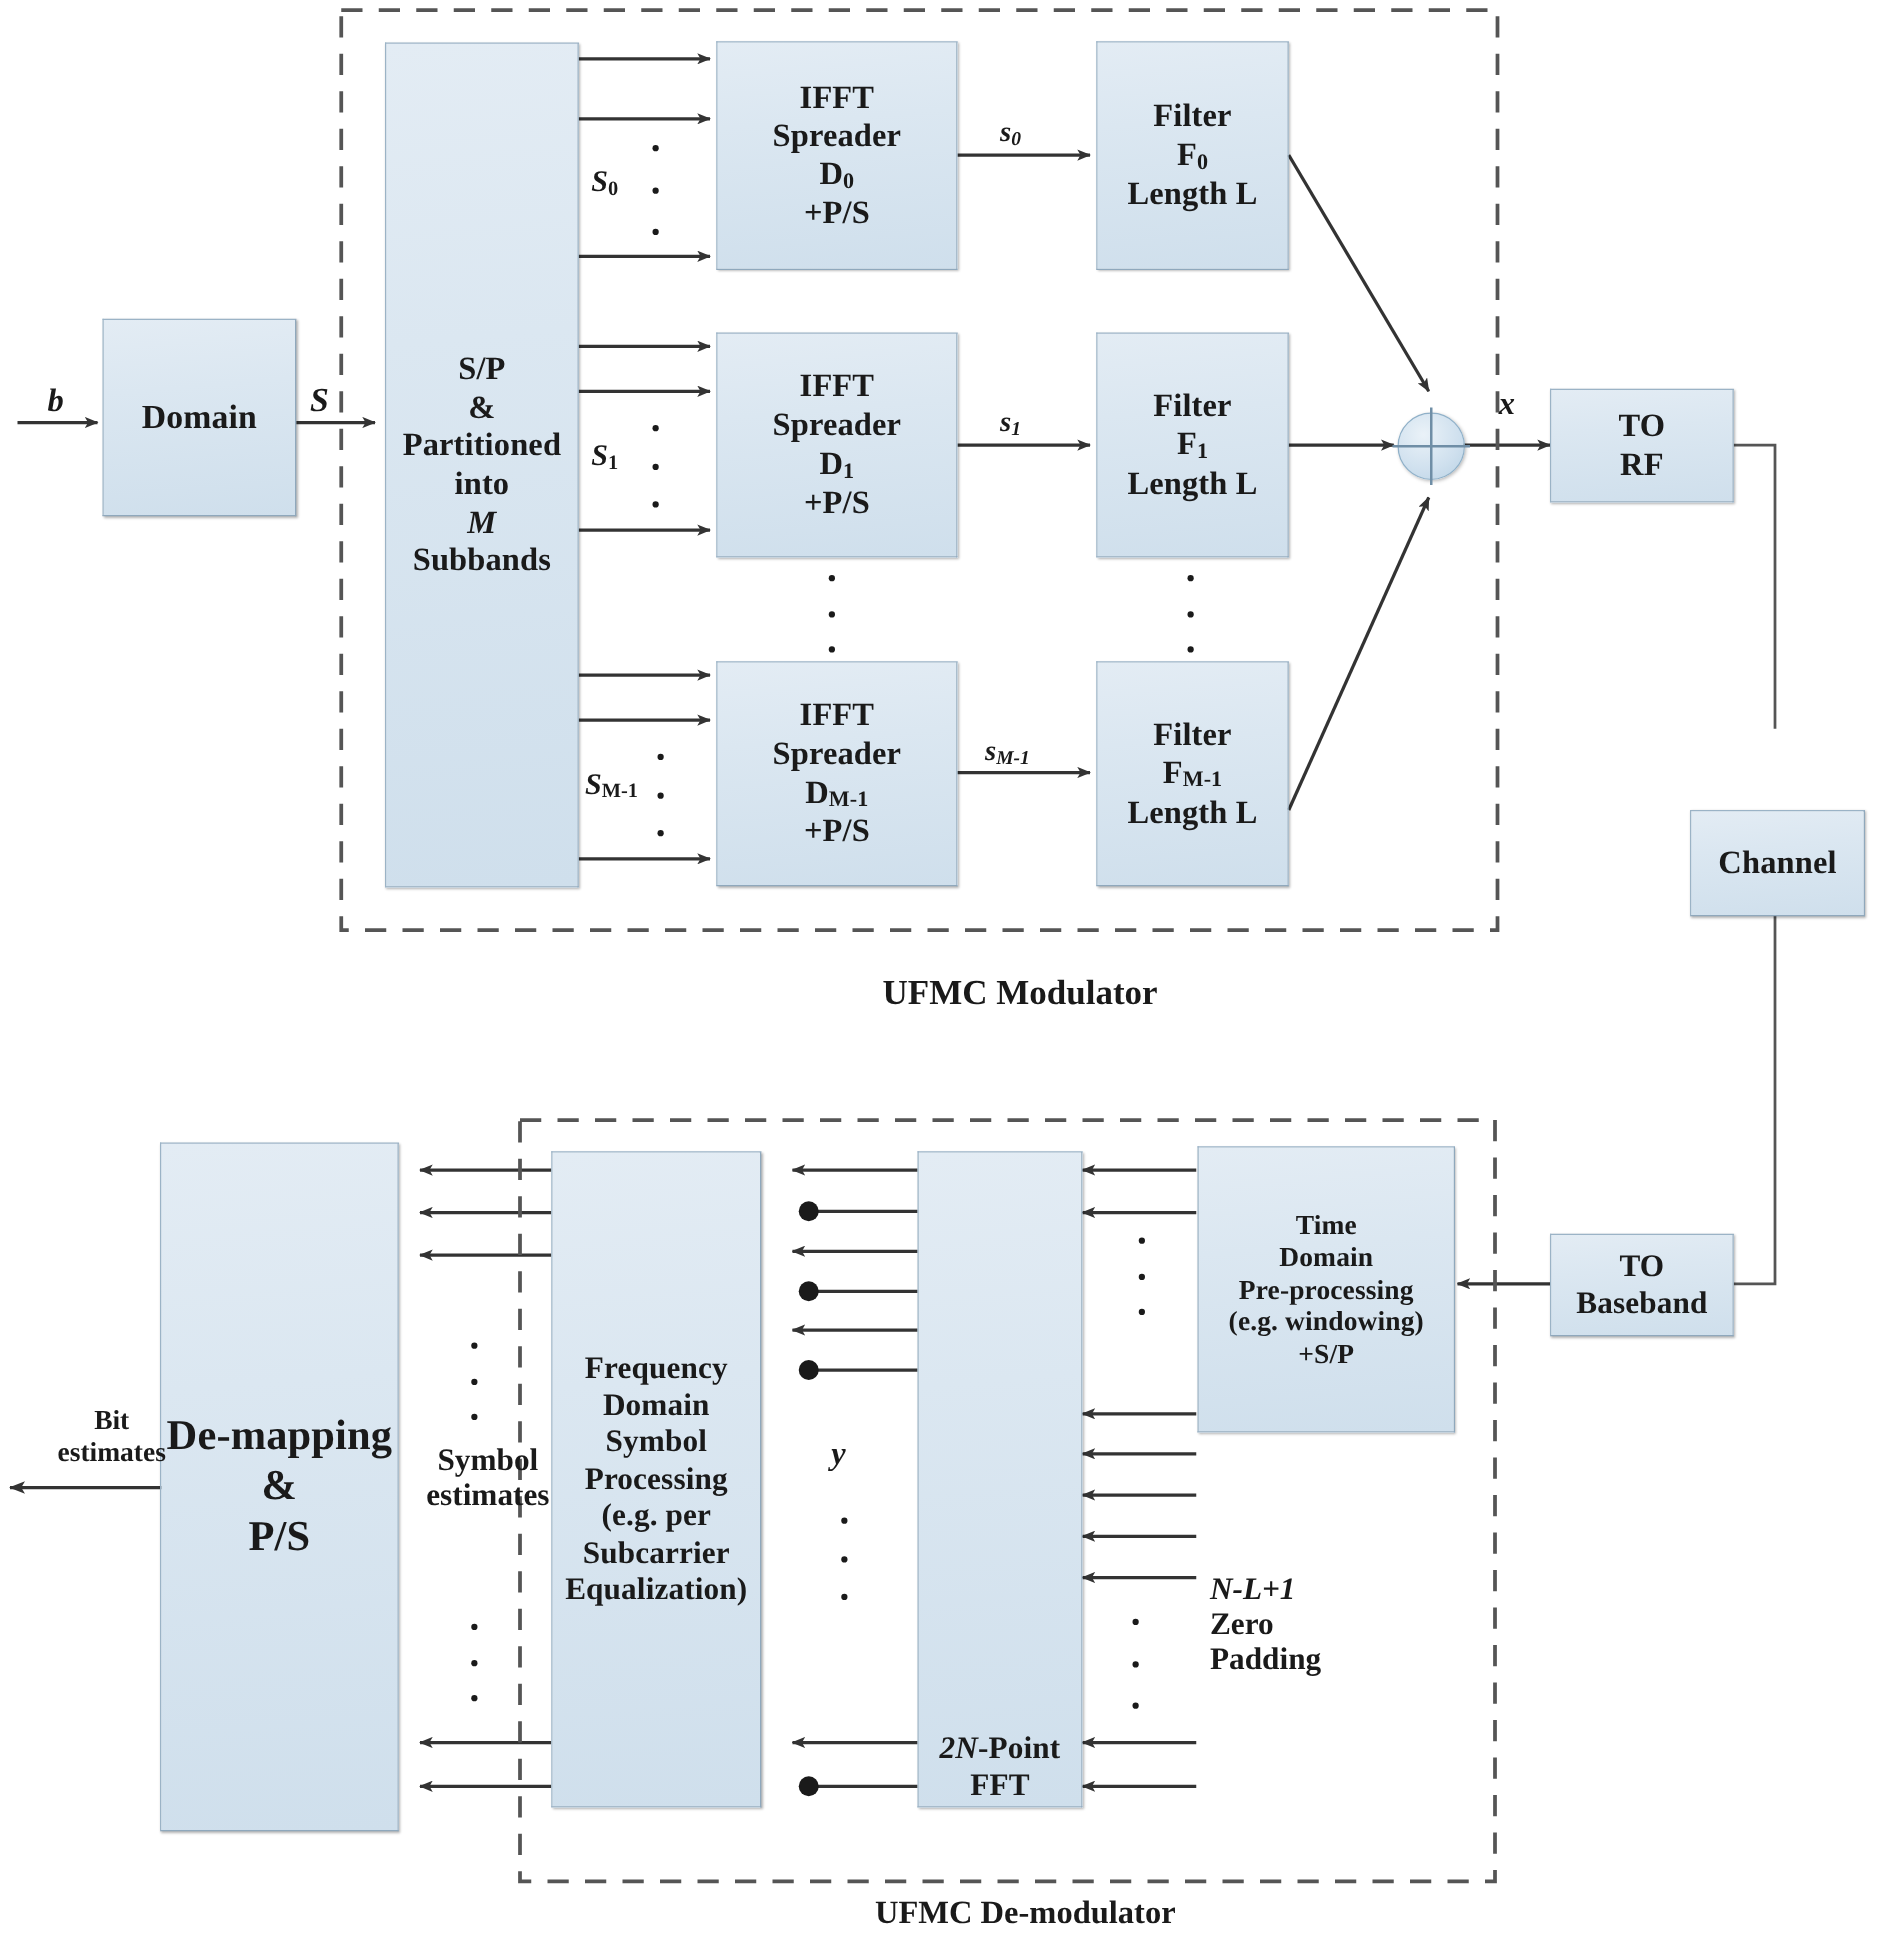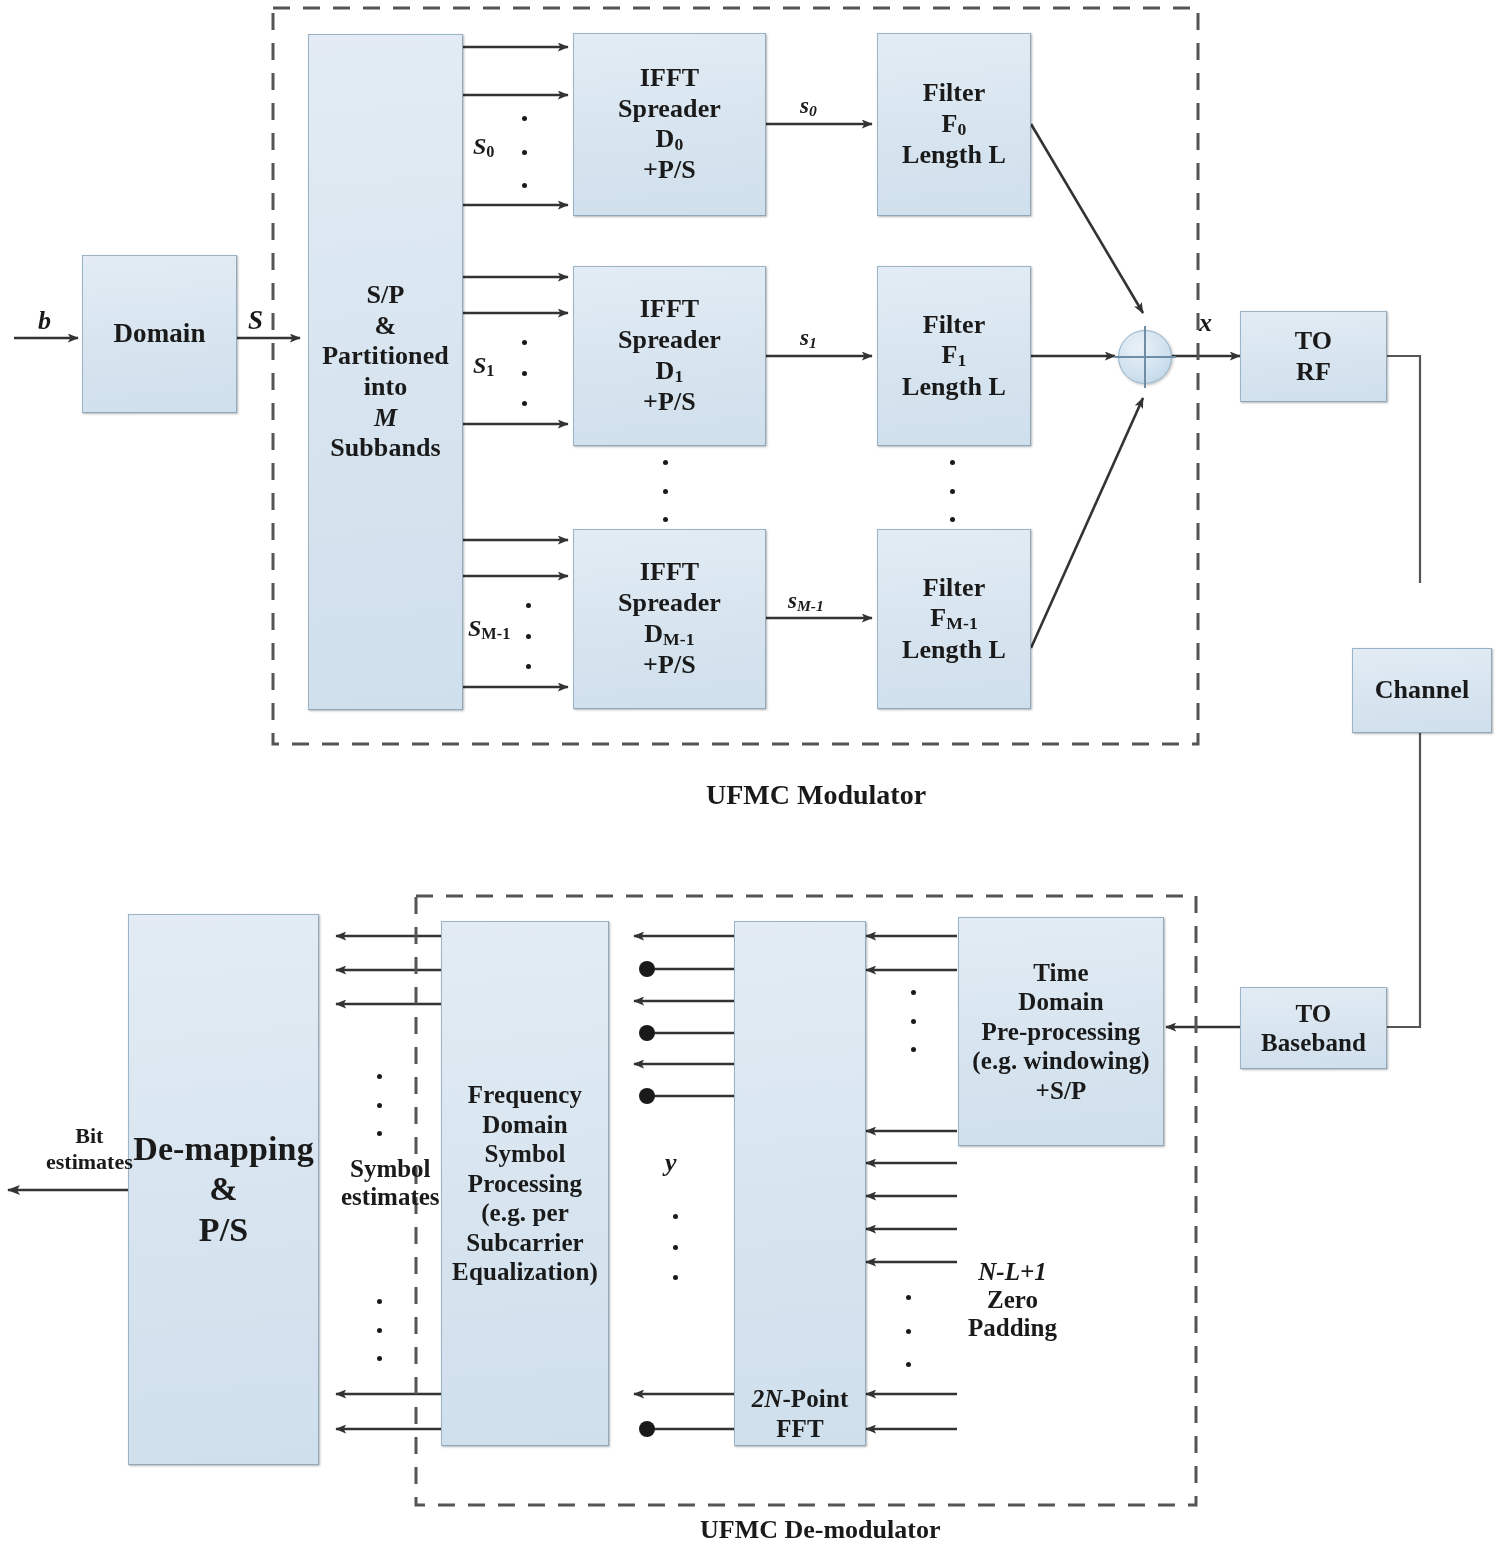--- a/index.html
+++ b/index.html
@@ -256,37 +256,37 @@
     <span class="t">Channel</span>
   </div>
 
   <div class="blk" style="left:1240px;top:987px;width:147px;height:82px;font-size:25px;">
     <span class="t">
       <span>TO</span><br>
       <span>Baseband</span>
     </span>
   </div>
 
-  <div class="blk" style="left:958px;top:917px;width:206px;height:229px;font-size:25px;">
+  <div class="blk" style="left:958px;top:917px;width:206px;height:229px;font-size:22px;">
     <span class="t">
       <span>Time</span><br>
       <span>Domain</span><br>
       <span>Pre-processing</span><br>
       <span>(e.g. windowing)</span><br>
       <span>+S/P</span>
     </span>
   </div>
 
   <div class="dots" style="left:908px;top:990px;width:10px;height:62px;">
       <i></i>
       <i></i>
       <i></i>
     </div>
 
-  <div class="lbl" style="left:968px;top:1258px;font-size:25px;text-align:center;">
+  <div class="lbl" style="left:968px;top:1258px;font-size:25px;text-align:left;">
     <span class="it">N-L+1</span><br>
     <span>Zero</span><br>
     <span>Padding</span>
   </div>
 
   <div class="dots" style="left:903px;top:1295px;width:10px;height:72px;">
       <i></i>
       <i></i>
       <i></i>
     </div>

